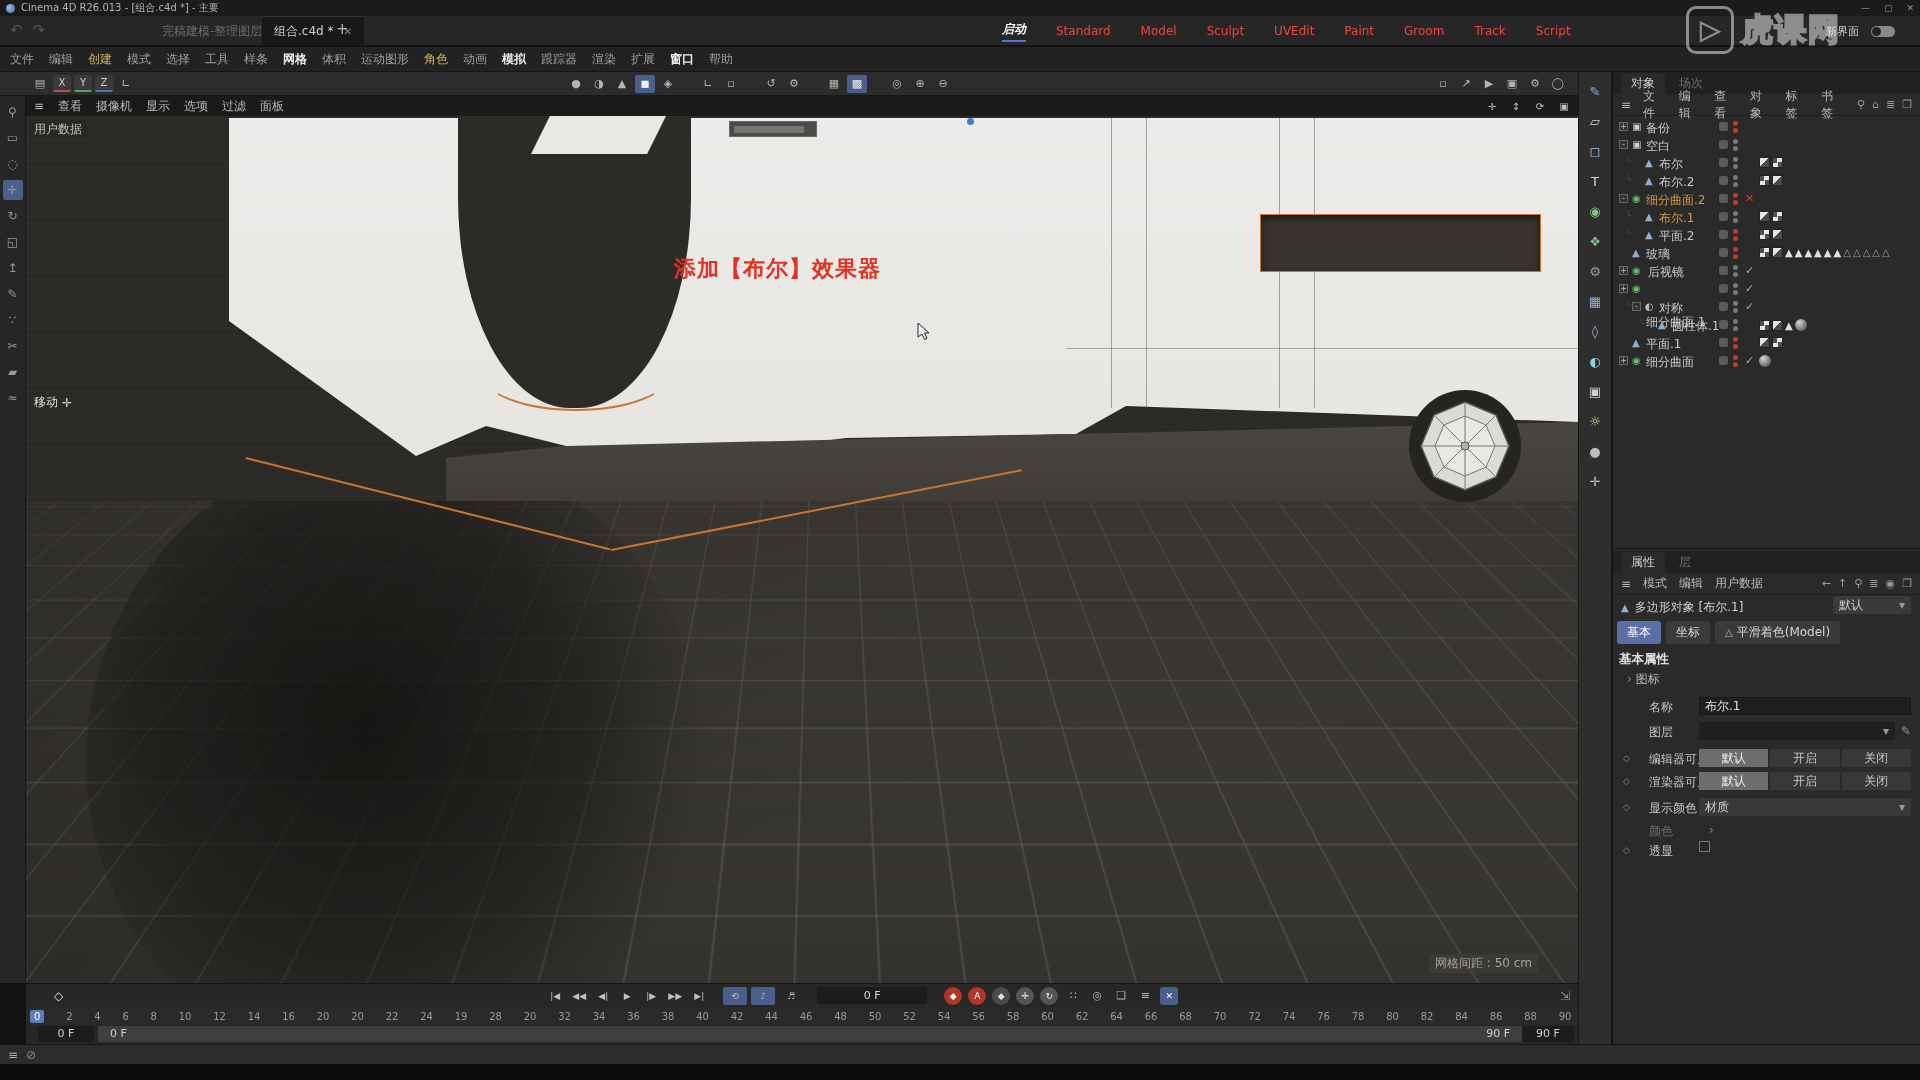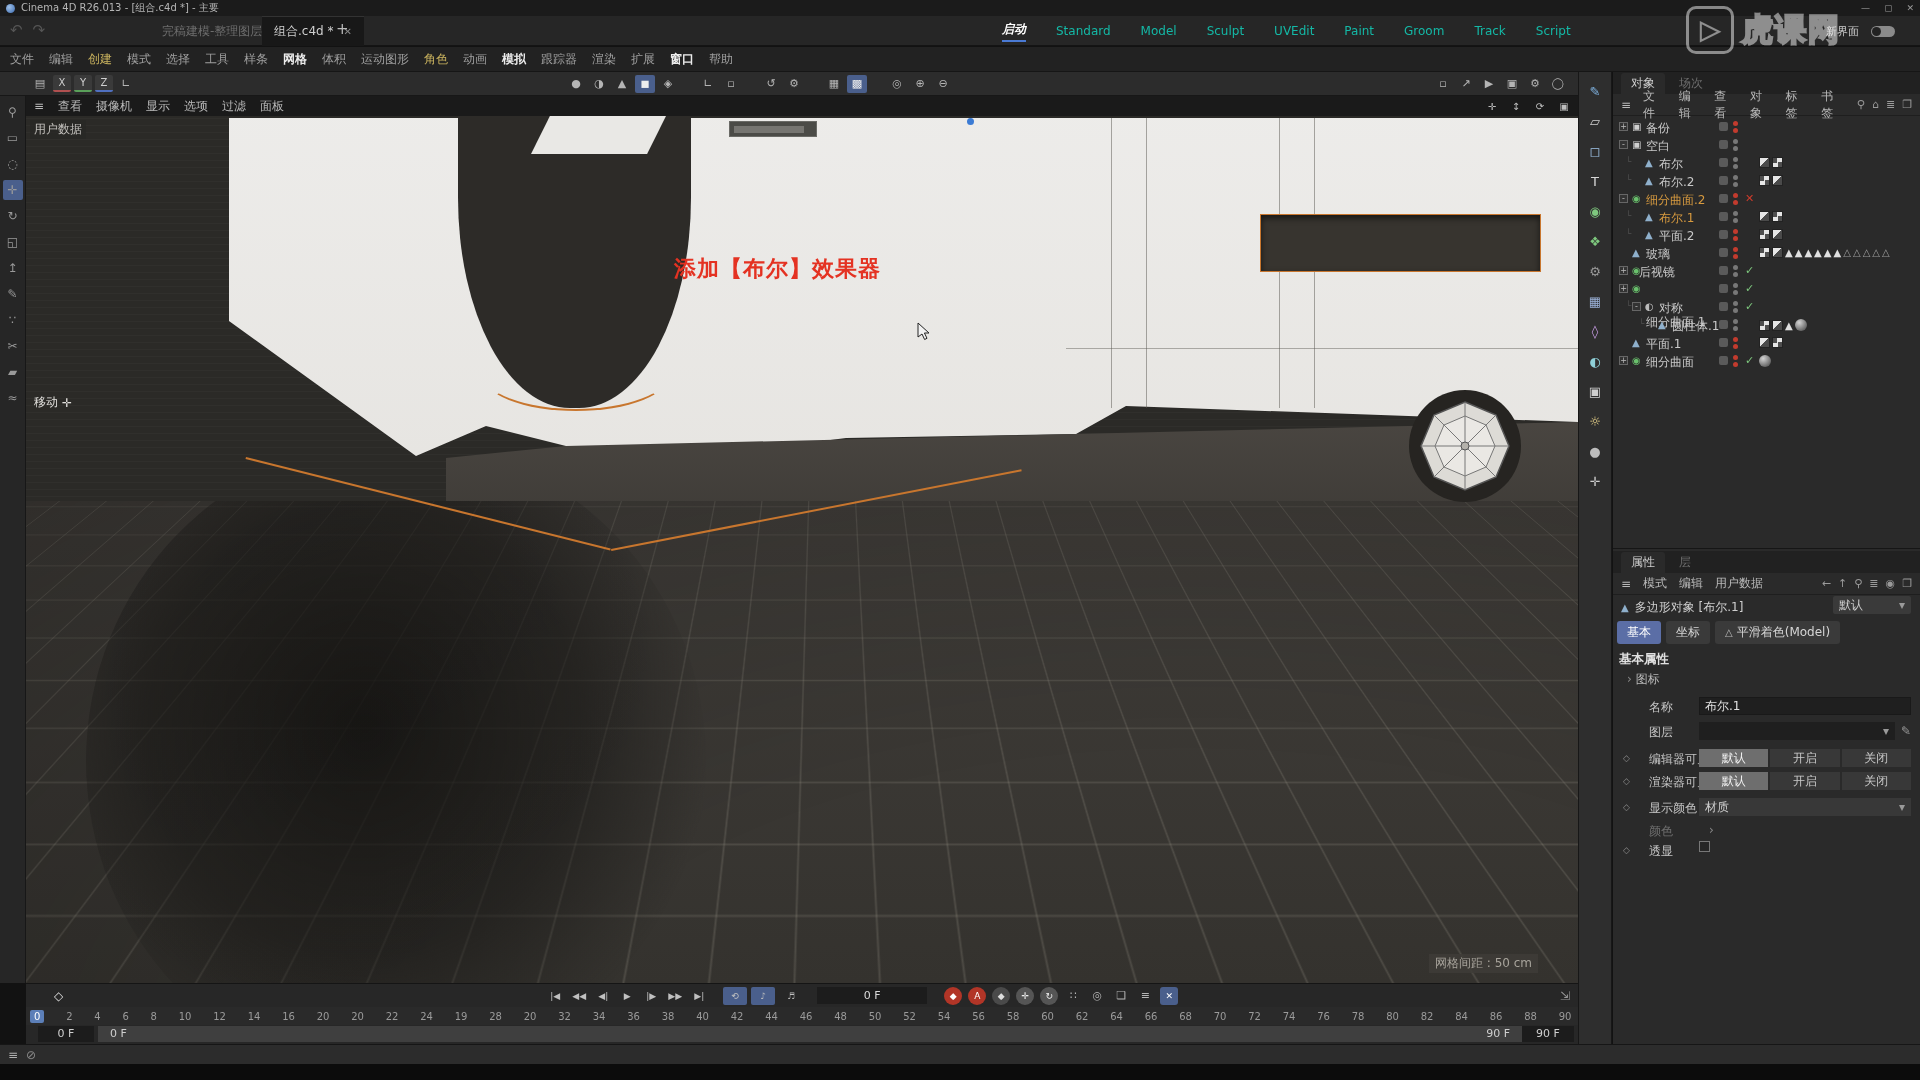--- a/index.html
+++ b/index.html
@@ -13,21 +13,21 @@
   #titlebar .winbtns { margin-left:auto; display:flex; gap:14px; color:#9a9a9a; font-size:9px; }
   
   #tabrow { left:0; top:16px; width:1920px; height:30px; background:#262626; border-bottom:1px solid #141414; }
   #tabrow .histbtns { position:absolute; left:10px; top:5px; color:#555; font-size:15px; display:flex; gap:10px; }
   #tab-inactive { position:absolute; left:152px; top:0; height:30px; display:flex; align-items:center; color:#6d6d6d; font-size:12px; padding:0 10px; }
   #tab-active { position:absolute; left:262px; top:0; height:30px; display:flex; align-items:center; gap:10px;
                 background:#181818; color:#cfcfcf; font-size:12px; padding:0 12px; border-top:1px solid #333; }
   #tab-add { position:absolute; left:336px; top:4px; color:#bbb; font-size:15px; }
   
   #layout-tabs { position:absolute; left:1002px; top:0; height:30px; display:flex; align-items:center; gap:30px; font-size:12px; }
-  #layout-tabs .lt { color:#14b8a6; }
+  #layout-tabs .lt { color:#ef4444; }
   #layout-tabs .lt.active { color:#fff; font-weight:bold; font-style:italic; border-bottom:2px solid #4a7ad4; padding-bottom:2px; }
   #newui { position:absolute; left:1826px; top:8px; display:flex; gap:12px; align-items:center; color:#cfcfcf; font-size:11px; }
   #newui .pill { width:24px; height:11px; border-radius:6px; background:#8a8a8a; position:relative; }
   #newui .pill::after { content:""; position:absolute; left:1px; top:1px; width:9px; height:9px; border-radius:50%; background:#222; }
   
   #menubar { left:0; top:47px; width:1920px; height:25px; background:#222222; display:flex; align-items:center; gap:15px; padding:0 10px; border-bottom:1px solid #161616; }
   .mi { font-size:12px; color:#9f9f9f; }
   .mi.y { color:#c9b25e; }
   .mi.b { color:#ececec; font-weight:bold; }
   
@@ -487,21 +487,21 @@
           <span class="tag-trio">△</span>
           <span class="tag-trio">△</span>
           <span class="tag-trio">△</span>
           <span class="tag-trio">△</span>
           <span class="tag-trio">△</span>
         </span>
       </div>
       <div class="orow">
         <span class="exp" style="left: 6px; top: 4px;">+</span>
         <span class="oicon" style="left: 19px; top: 3px; color: rgb(105, 192, 108);">◉</span>
-        <span class="olabel" style="left: 26px; top: 2px;">后视镜</span>
+        <span class="olabel" style="left: 35px; top: 2px;">后视镜</span>
         <span class="c-en"></span>
         <span class="c-dots">
           <i></i>
           <i></i>
         </span>
         <span class="c-state v" style="top: 2px;">✓</span>
       </div>
       <div class="orow">
         <span class="exp" style="left: 6px; top: 4px;">+</span>
         <span class="oicon" style="left: 19px; top: 3px; color: rgb(105, 192, 108);">◉</span>

